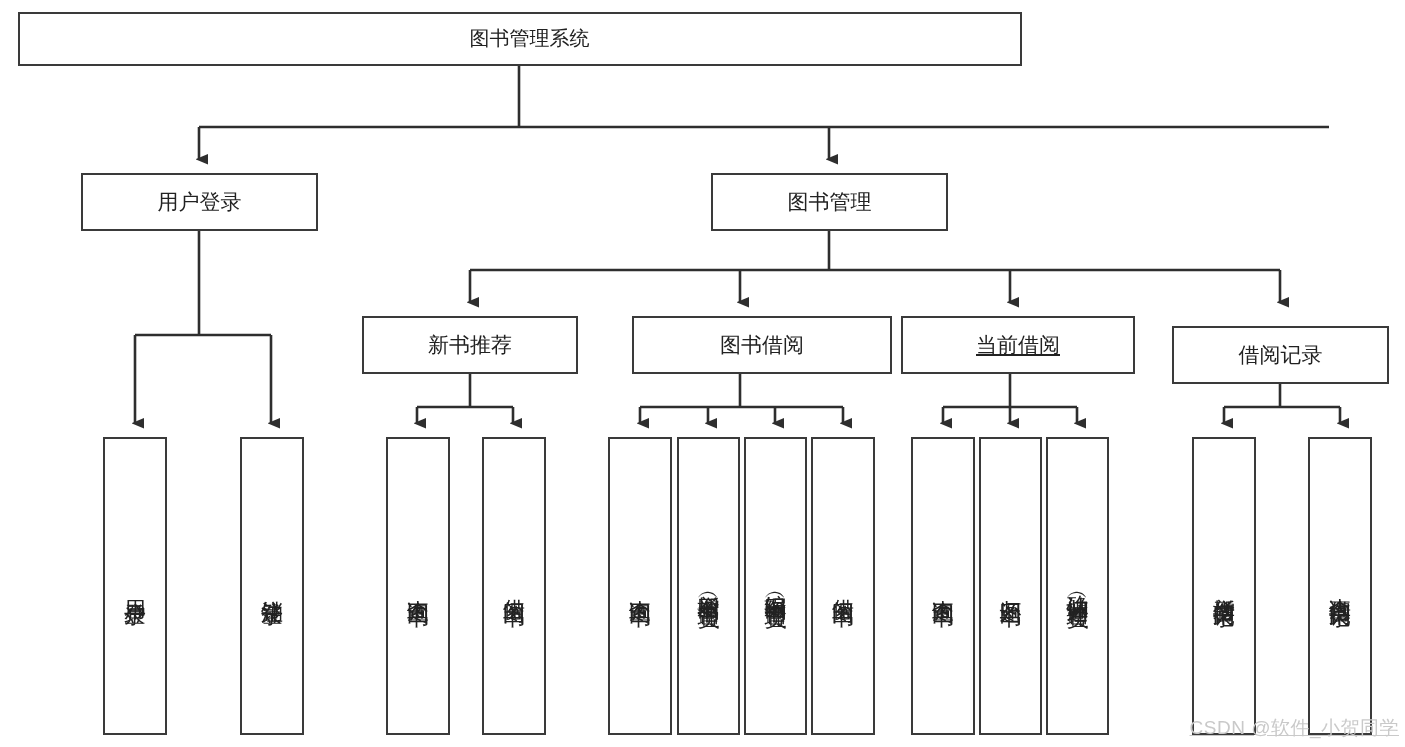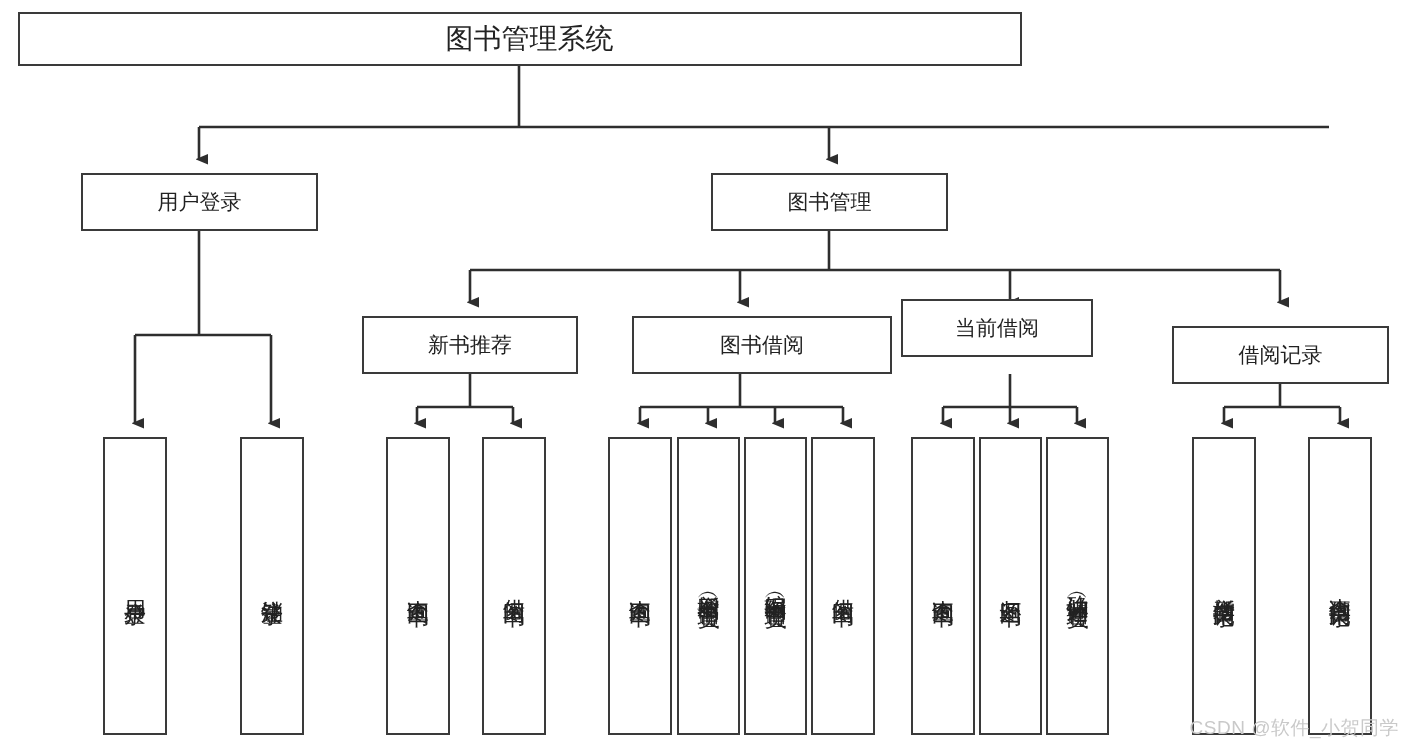--- a/index.html
+++ b/index.html
@@ -39,21 +39,21 @@
     display: block;
     text-align: center;
     line-height: 1.18;
     white-space: nowrap;
   }
   
   .node.h .lbl {
     font-size: 21px;
   }
   .node.root .lbl {
-    font-size: 28px;
+    font-size: 20px;
     margin-left: 19px;
   }
   
   .node.v {
     align-items: center;
     justify-content: center;
   }
   .node.v .lbl {
     writing-mode: vertical-rl;
     text-orientation: upright;
@@ -64,20 +64,21 @@
     max-height: 270px;
   }
   .watermark {
     position: absolute;
     right: 6px;
     bottom: 6px;
     font-size: 19px;
     color: #c9c9c9;
     letter-spacing: 0.5px;
     white-space: nowrap;
+    text-decoration: underline;
   }
 </style>
 </head>
 <body>
 
 <div id="canvas">
 
   <svg class="wires" viewBox="0 0 1405 747">
     <defs>
       <marker id="arrow" markerWidth="12" markerHeight="12" refX="5.5" refY="9" orient="auto" markerUnits="userSpaceOnUse">
@@ -138,21 +139,21 @@
   <div class="node h" style="left:711px; top:173px; width:237px; height:58px;">
     <span class="lbl">图书管理</span>
   </div>
 
   <div class="node h" style="left:362px; top:316px; width:216px; height:58px;">
     <span class="lbl">新书推荐</span>
   </div>
   <div class="node h" style="left:632px; top:316px; width:260px; height:58px;">
     <span class="lbl">图书借阅</span>
   </div>
-  <div class="node h" style="left:901px; top:299px; width:192px; height:58px;">
+  <div class="node h" style="left:901px; top:316px; width:234px; height:58px;text-decoration:underline;">
     <span class="lbl">当前借阅</span>
   </div>
   <div class="node h" style="left:1172px; top:316px; width:217px; height:58px;margin-top:10px;">
     <span class="lbl">借阅记录</span>
   </div>
 
   <div class="node v" style="left:103px; top:437px; width:64px; height:298px;">
     <span class="lbl">用户登录</span>
   </div>
   <div class="node v" style="left:240px; top:437px; width:64px; height:298px;">

